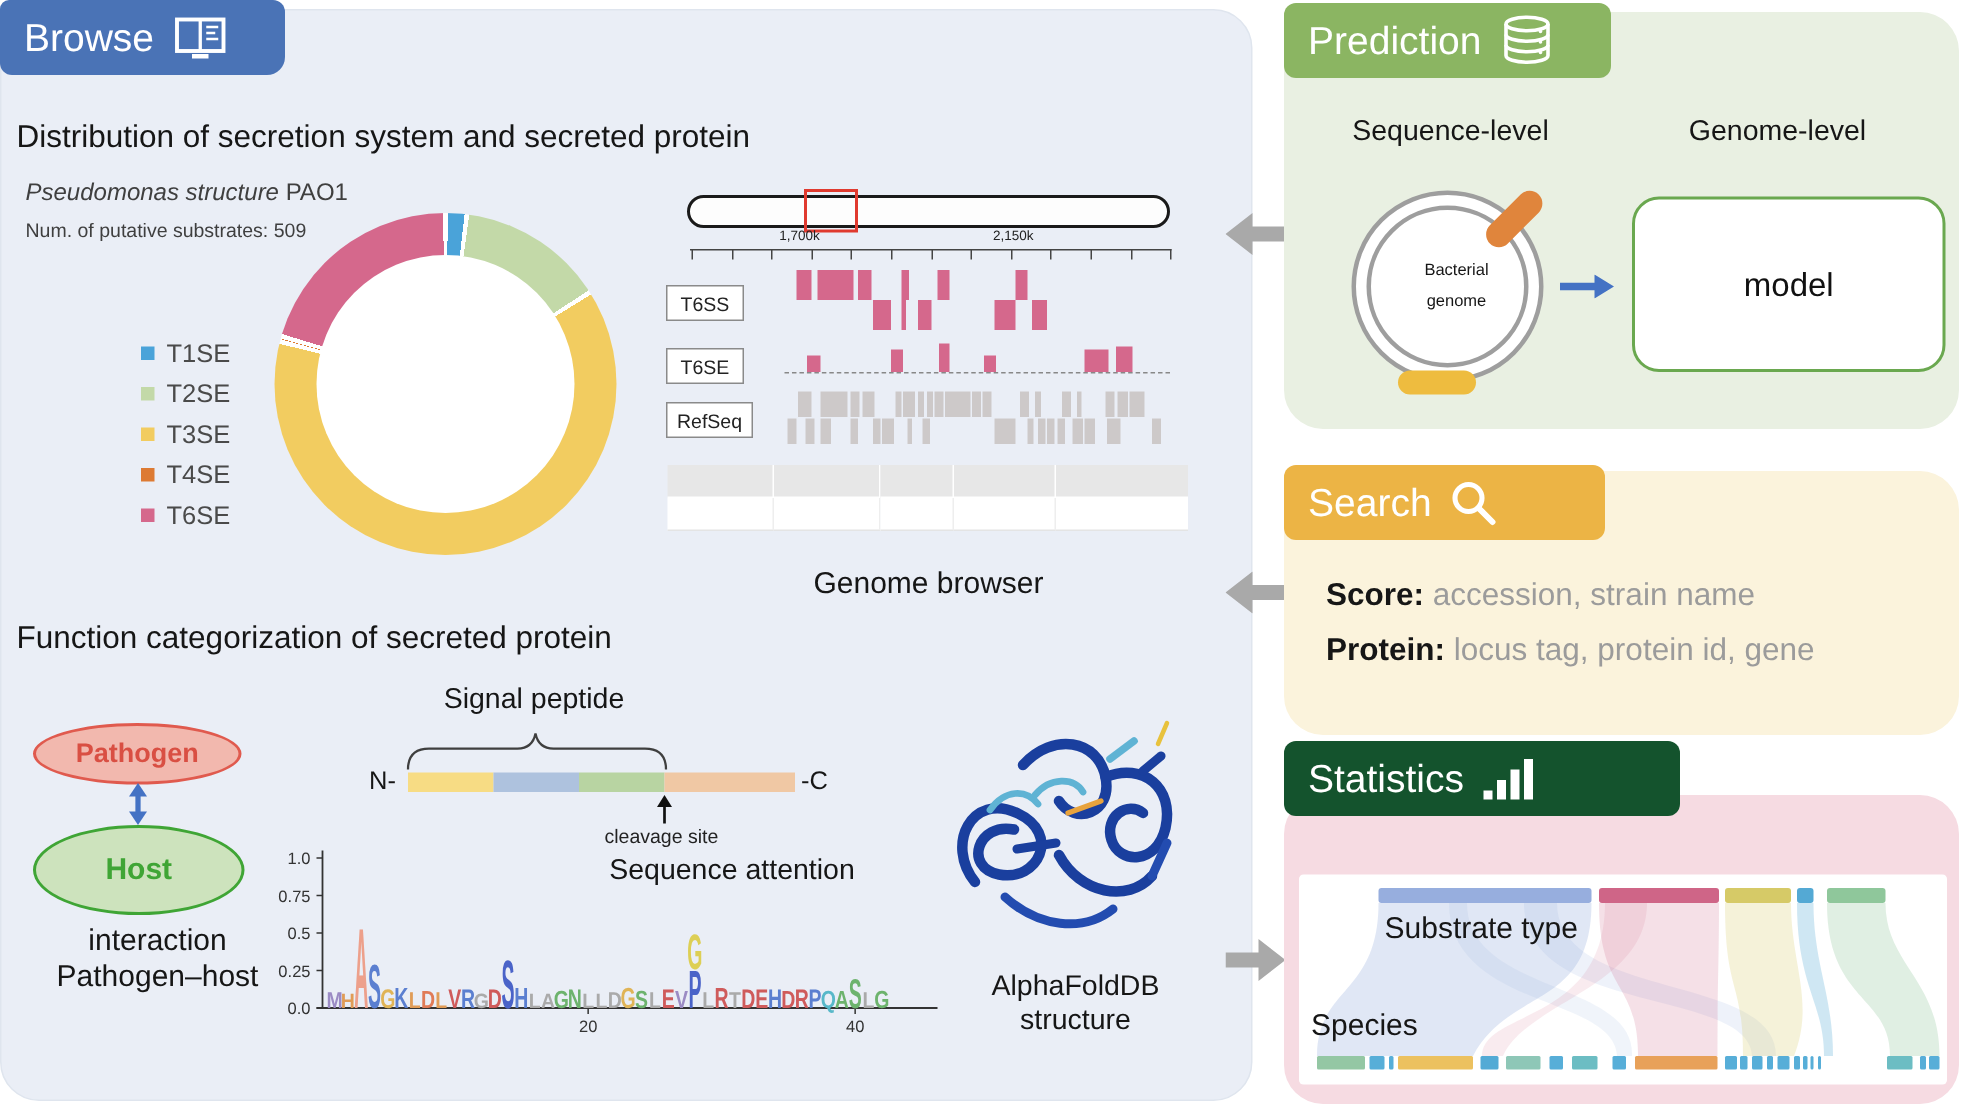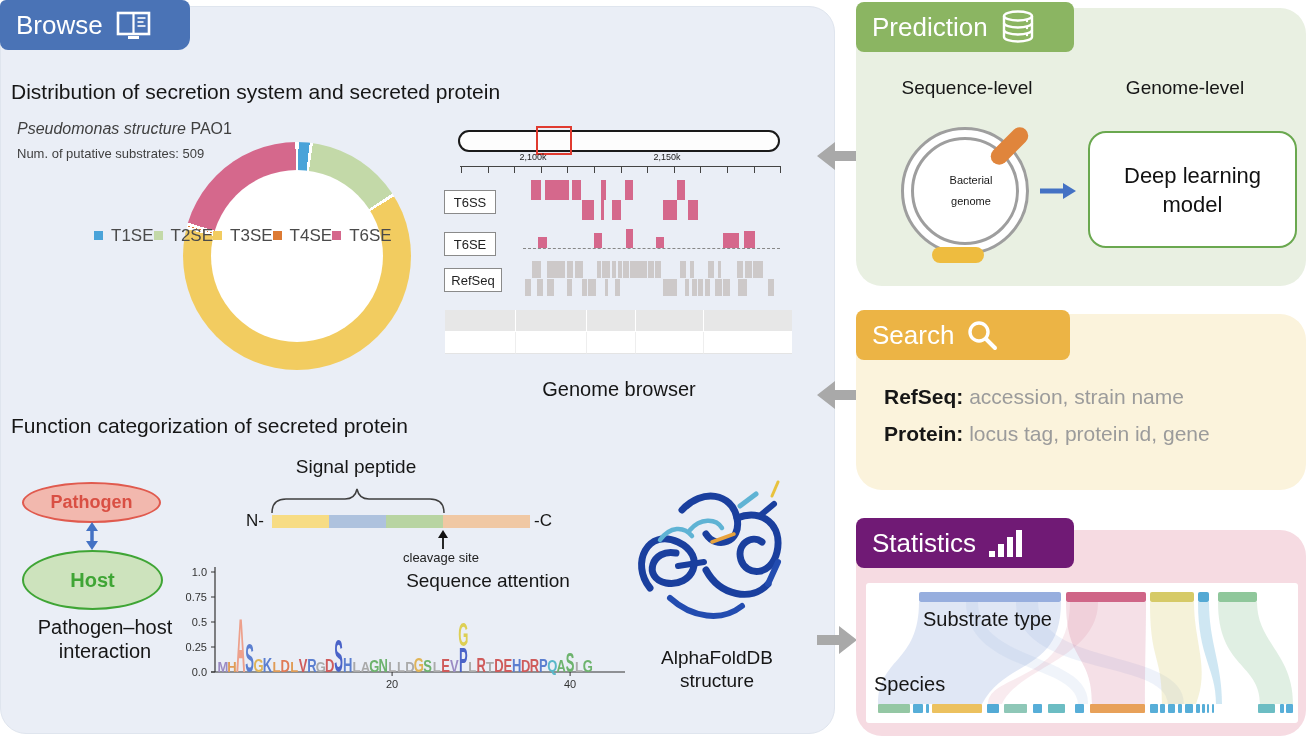--- a/index.html
+++ b/index.html
@@ -44,21 +44,21 @@
 <div class="title" style="left:11px;top:80px">Distribution of secretion system and secreted protein</div>
 
 <div class="smallnote" style="left:17px;top:120px;font-size:16px">
   <i>Pseudomonas structure</i><span> PAO1</span>
 </div>
 <div class="smallnote" style="left:17px;top:146px">Num. of putative substrates: 509</div>
 
 <div class="abs" id="donut" style="left: 183px; top: 142px; width: 228px; height: 228px; border-radius: 50%; background: conic-gradient(rgb(255, 255, 255) 0deg, rgb(255, 255, 255) 0.8deg, rgb(74, 163, 217) 0.8deg, rgb(74, 163, 217) 6.4deg, rgb(255, 255, 255) 6.4deg, rgb(255, 255, 255) 8deg, rgb(195, 217, 168) 8deg, rgb(195, 217, 168) 56.8deg, rgb(255, 255, 255) 56.8deg, rgb(255, 255, 255) 58.4deg, rgb(242, 204, 96) 58.4deg, rgb(242, 204, 96) 283.6deg, rgb(255, 255, 255) 283.6deg, rgb(255, 255, 255) 285.2deg, rgb(221, 122, 51) 285.2deg, rgb(221, 122, 51) 285.4deg, rgb(255, 255, 255) 285.4deg, rgb(255, 255, 255) 287deg, rgb(213, 104, 140) 287deg, rgb(213, 104, 140) 359.2deg, rgb(255, 255, 255) 359.2deg, rgb(255, 255, 255) 360deg);">
   <div class="abs" style="left:28px;top:28px;width:172px;height:172px;border-radius:50%;background:#fff"></div>
 </div>
-<div class="abs" id="legend" style="left:94px;top:222px;display:flex;flex-direction:row">
+<div class="abs" id="legend" style="left:94px;top:222px;display:flex;flex-direction:column">
     <div class="legend-row">
       <div class="legend-sw" style="background: rgb(74, 163, 217);"></div>
       <div>T1SE</div>
     </div>
     <div class="legend-row">
       <div class="legend-sw" style="background: rgb(195, 217, 168);"></div>
       <div>T2SE</div>
     </div>
     <div class="legend-row">
       <div class="legend-sw" style="background: rgb(242, 204, 96);"></div>
@@ -84,22 +84,22 @@
     <div style="position: absolute; left: 540.8px; top: 166px; width: 1px; height: 7px; background: rgb(68, 68, 68);"></div>
     <div style="position: absolute; left: 567.4px; top: 166px; width: 1px; height: 7px; background: rgb(68, 68, 68);"></div>
     <div style="position: absolute; left: 594px; top: 166px; width: 1px; height: 7px; background: rgb(68, 68, 68);"></div>
     <div style="position: absolute; left: 620.6px; top: 166px; width: 1px; height: 7px; background: rgb(68, 68, 68);"></div>
     <div style="position: absolute; left: 647.2px; top: 166px; width: 1px; height: 7px; background: rgb(68, 68, 68);"></div>
     <div style="position: absolute; left: 673.8px; top: 166px; width: 1px; height: 7px; background: rgb(68, 68, 68);"></div>
     <div style="position: absolute; left: 700.4px; top: 166px; width: 1px; height: 7px; background: rgb(68, 68, 68);"></div>
     <div style="position: absolute; left: 727px; top: 166px; width: 1px; height: 7px; background: rgb(68, 68, 68);"></div>
     <div style="position: absolute; left: 753.6px; top: 166px; width: 1px; height: 7px; background: rgb(68, 68, 68);"></div>
     <div style="position: absolute; left: 780.2px; top: 166px; width: 1px; height: 7px; background: rgb(68, 68, 68);"></div>
-    <div style="position: absolute; left: 511px; top: 152px; width: 44px; text-align: center; font-size: 9px; color: rgb(34, 34, 34);">2,100k</div>
-    <div style="position: absolute; left: 645px; top: 152px; width: 44px; text-align: center; font-size: 9px; color: rgb(34, 34, 34);">2,150k</div>
+    <div style="position: absolute; left: 511px; top: 152px; width: 44px; text-align: center; font-size: 9px; color: rgb(34, 34, 34);">1,700k</div>
+    <div style="position: absolute; left: 645px; top: 152px; width: 44px; text-align: right; font-size: 9px; color: rgb(34, 34, 34);">2,150k</div>
   </div>
 
 <div class="tracklab" style="left:444px;top:190px;width:50px;height:22px">
     <span>T6SS</span>
   </div>
 <div class="tracklab" style="left:444px;top:232px;width:50px;height:22px">
     <span>T6SE</span>
   </div>
 <div class="tracklab" style="left:444px;top:268px;width:56px;height:22px">
     <span>RefSeq</span>
@@ -187,22 +187,22 @@
 </div>
 <svg class="abs" width="20" height="28" viewBox="0 0 20 28" style="left:82px;top:522px">
   <line x1="10" y1="6" x2="10" y2="22" stroke="#4472c4" stroke-width="3.5"></line>
   <polygon points="10,0 4,9 16,9" fill="#4472c4"></polygon>
   <polygon points="10,28 4,19 16,19" fill="#4472c4"></polygon>
 </svg>
 <div class="ell" style="left:22px;top:550px;width:141px;height:60px;background:#cde3bd;border:2px solid #3fa535;color:#3fa535;font-size:20px">
   <span>Host</span>
 </div>
 <div class="caption" style="left:15px;top:615px;width:180px;font-size:20px;line-height:24px">
+  <div>interaction</div>
   <div>Pathogen–host</div>
-  <div>interaction</div>
 </div>
 
 <div class="caption" style="left:276px;top:455px;width:160px">Signal peptide</div>
 <svg class="abs" width="180" height="28" viewBox="0 0 180 28" style="left:268px;top:486px">
   <path d="M4,27 Q4,13 18,13 L77,13 Q87,13 89,3 Q91,13 101,13 L162,13 Q176,13 176,27" fill="none" stroke="#3f3f3f" stroke-width="1.5"></path>
 </svg>
 <div class="smallnote" style="left:246px;top:511px;font-size:17px;color:#161616">N-</div>
 <div class="abs" id="sp-bar" style="left:272px;top:515px;height:13px;white-space:nowrap;font-size:0"><span class="seg" style="background: rgb(247, 220, 132); width: 57px;"></span><span class="seg" style="background: rgb(174, 194, 222); width: 57px;"></span><span class="seg" style="background: rgb(184, 212, 162); width: 57px;"></span><span class="seg" style="background: rgb(240, 200, 164); width: 87px;"></span></div>
 <div class="smallnote" style="left:534px;top:511px;font-size:17px;color:#161616">-C</div>
 <svg class="abs" width="12" height="20" viewBox="0 0 12 20" style="left:437px;top:530px">
@@ -328,41 +328,40 @@
 <div class="abs" style="left:932px;top:247px;width:52px;height:16px;border-radius:8px;background:#eebc3f"></div>
 <div class="caption" style="left:915px;top:170px;width:112px;font-size:11px;line-height:21px">
   <div>Bacterial</div>
   <div>genome</div>
 </div>
 <svg class="abs" width="36" height="16" viewBox="0 0 36 16" style="left:1040px;top:183px">
   <polygon points="0,5.5 23,5.5 23,0 36,8 23,16 23,10.5 0,10.5" fill="#4472c4"></polygon>
 </svg>
 <div class="abs" style="left:1088px;top:131px;width:209px;height:117px;background:#fff;border:2.5px solid #6aa84f;border-radius:18px;
             display:flex;flex-direction:column;align-items:center;justify-content:center;font-size:22px;line-height:29px;box-sizing:border-box">
-  <div>Deep learning</div>
   <div>model</div>
 </div>
 
 <div class="panel" style="left:856px;top:314px;width:450px;height:176px;background:#fbf3dc"></div>
 <div class="hdr" style="left:856px;top:310px;width:214px;background:#ecb445">
   <span>Search</span>
   <svg width="32" height="32" viewBox="0 0 32 32">
     <circle cx="13" cy="13" r="9" fill="none" stroke="#fff" stroke-width="3.4"></circle>
     <line x1="20" y1="20" x2="29" y2="29" stroke="#fff" stroke-width="4" stroke-linecap="round"></line>
   </svg>
 </div>
 <div class="searchline" style="left:884px;top:385px">
-  <b>RefSeq:</b><span class="val"> accession, strain name</span>
+  <b>Score:</b><span class="val"> accession, strain name</span>
 </div>
 <div class="searchline" style="left:884px;top:422px">
   <b>Protein:</b><span class="val"> locus tag, protein id, gene</span>
 </div>
 
 <div class="panel" style="left:856px;top:530px;width:450px;height:206px;background:#f6dbe2"></div>
-<div class="hdr" style="left:856px;top:518px;width:218px;background:#701a75">
+<div class="hdr" style="left:856px;top:494px;width:264px;background:#14532d">
   <span>Statistics</span>
   <svg width="34" height="30" viewBox="0 0 34 30">
     <rect x="1" y="23" width="6" height="6" fill="#fff"></rect>
     <rect x="10" y="16" width="6" height="13" fill="#fff"></rect>
     <rect x="19" y="9" width="6" height="20" fill="#fff"></rect>
     <rect x="28" y="2" width="6" height="27" fill="#fff"></rect>
   </svg>
 </div>
 <div class="abs" id="stats-box" style="left:866px;top:583px;width:432px;height:140px;background:#fff;border-radius:3px;overflow:hidden">
   <svg width="432" height="140" viewBox="0 0 432 140" style="position:absolute;left:0;top:0">

